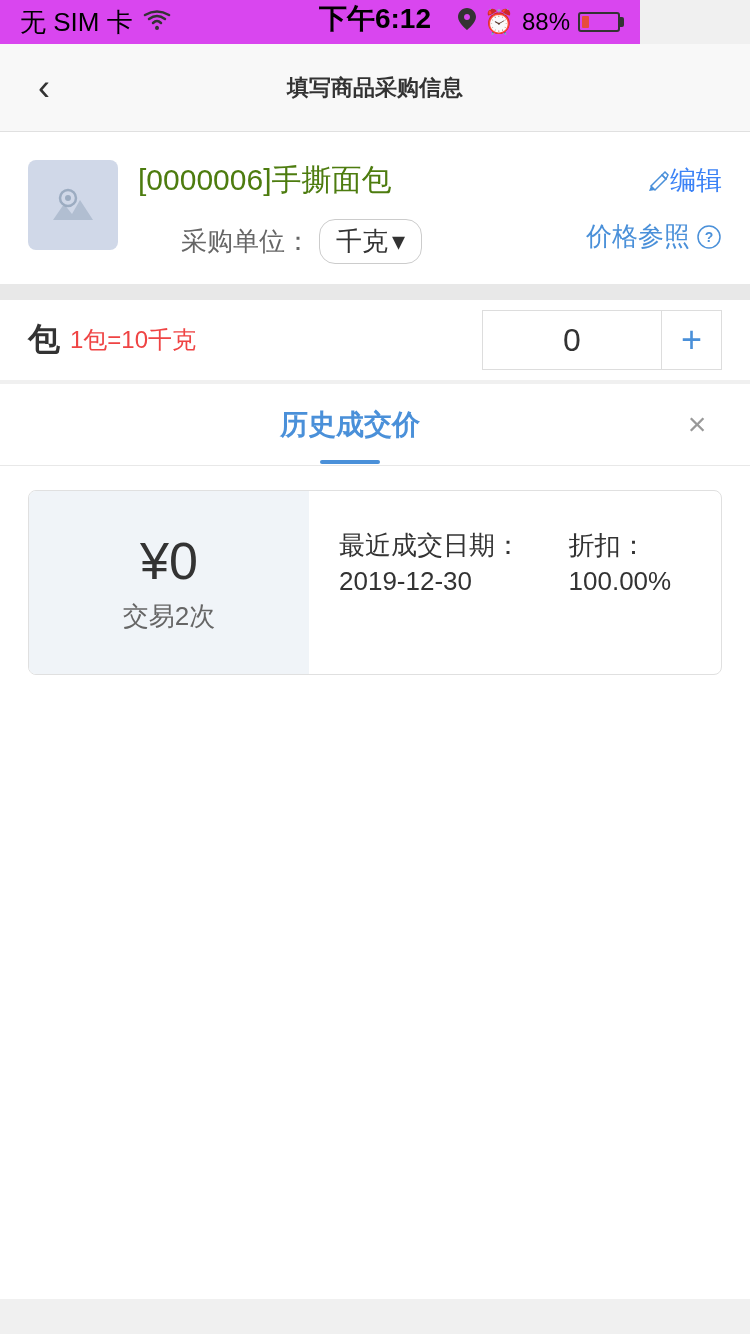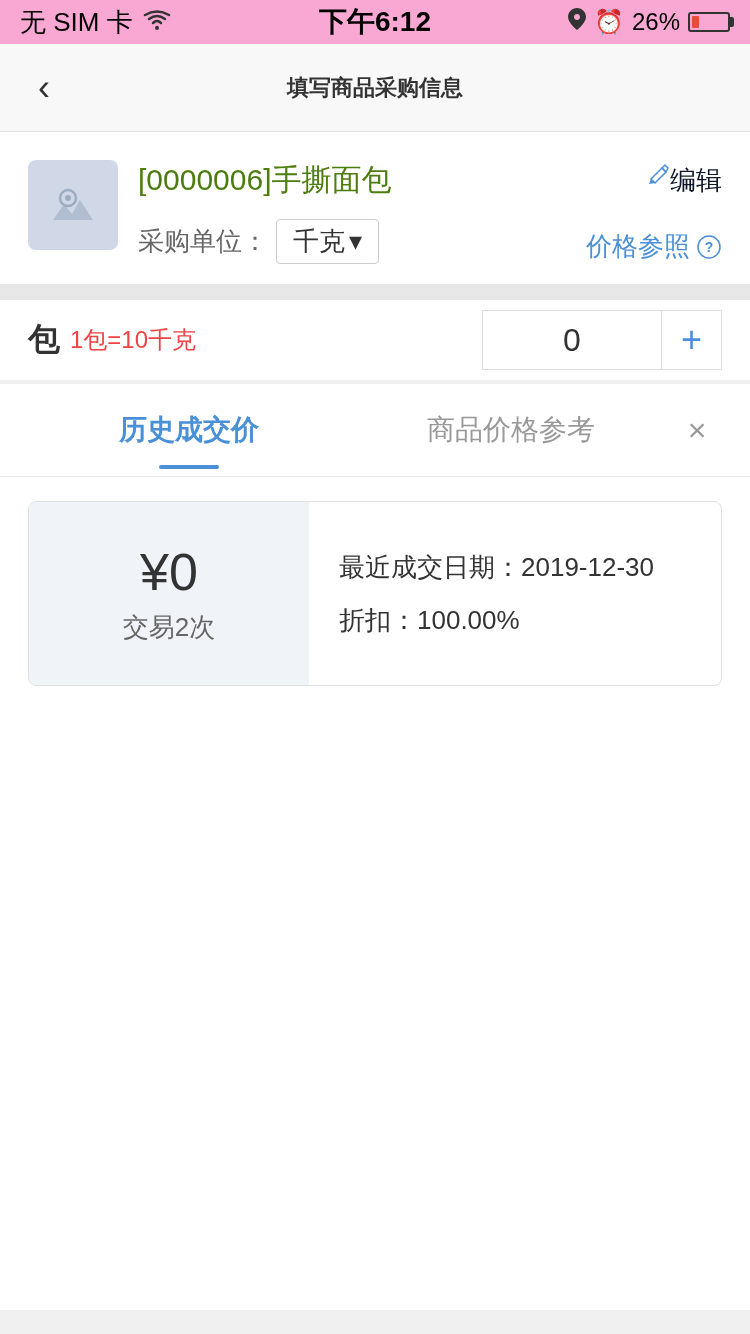--- a/index.html
+++ b/index.html
@@ -7,25 +7,24 @@
     body {
       width: 750px;
       min-height: 1334px;
       font-family: -apple-system, "PingFang SC", "Helvetica Neue", sans-serif;
       background: #f0f0f0;
       overflow-x: hidden;
     }
 
     
     .status-bar {
-      width: 750px;
+      width: 640px;
       height: 44px;
-      background: #f9a8d4;
-      display: flex;
-      align-items: center;
+      background: #d946ef;
+      display: flex;
       justify-content: space-between;
       padding: 0 20px;
       font-size: 26px;
       font-weight: 500;
     }
     .status-left {
       display: flex;
       align-items: center;
       gap: 10px;
     }
@@ -128,40 +127,42 @@
       align-items: center;
       justify-content: space-between;
       margin-bottom: 18px;
     }
     .product-name {
       font-size: 30px;
       color: #4d7c0f;
       font-weight: 500;
     }
     .edit-btn {
-      color: #0f172a;
-      font-size: 26px;
-      display: flex;
+      color: #3b82f6;
+      font-size: 26px;
+      display: flex;
+      align-items: center;
       cursor: pointer;
     }
     .product-meta {
       display: flex;
-      align-items: flex-end;
+      align-items: flex-start;
       justify-content: space-between;
+      margin-left: 43px;
     }
     .unit-label {
       font-size: 26px;
       color: #666;
       display: flex;
       align-items: center;
       gap: 8px;
     }
     .unit-select {
       border: 1px solid #ccc;
-      border-radius: 4px;
+      border-radius: 16px;
       padding: 4px 16px;
       font-size: 26px;
       color: #333;
       background: #fff;
       display: flex;
       align-items: center;
       gap: 4px;
       cursor: pointer;
     }
     .price-ref {
@@ -235,21 +236,21 @@
     .tabs-panel {
       background: #fff;
       margin-top: 4px;
     }
     .tabs-header {
       display: flex;
       align-items: center;
       border-bottom: 1px solid #e8e8e8;
       padding: 0 28px;
       position: relative;
-      height: 93px;
+      height: 82px;
     }
     .tab-item {
       flex: 1;
       text-align: center;
       font-size: 28px;
       color: #999;
       cursor: pointer;
       padding: 20px 0;
       position: relative;
     }
@@ -303,21 +304,21 @@
     }
     .history-transactions {
       font-size: 26px;
       color: #666;
       margin-top: 8px;
     }
     .history-right {
       flex: 1;
       padding: 36px 30px;
       display: flex;
-      flex-direction: column;
+      flex-direction: row;
       justify-content: center;
       gap: 16px;
     }
     .history-detail-row {
       font-size: 26px;
       color: #333;
       line-height: 1.4;
     }
 
     
@@ -344,21 +345,21 @@
     </span>
   </div>
   <div class="status-center">下午6:12</div>
   <div class="status-right">
     <span>
       <svg width="18" height="22" viewBox="0 0 18 22" fill="#333">
         <path d="M9 0 C4 0 0 4 0 9 C0 15 9 22 9 22 C9 22 18 15 18 9 C18 4 14 0 9 0 Z M9 12 C7.3 12 6 10.7 6 9 C6 7.3 7.3 6 9 6 C10.7 6 12 7.3 12 9 C12 10.7 10.7 12 9 12 Z"></path>
       </svg>
     </span>
     <span>⏰</span>
-    <span>26%</span>
+    <span>88%</span>
     <div class="battery-icon">
       <div class="battery-fill"></div>
     </div>
   </div>
 </div>
 
 <div class="nav-bar">
   <span class="nav-back">‹</span>
   <span class="nav-title">填写商品采购信息</span>
 </div>
@@ -413,21 +414,20 @@
   </div>
   <div class="quantity-controls">
     <input class="quantity-input" type="text" value="0" readonly="" style="">
     <div class="quantity-plus">+</div>
   </div>
 </div>
 
 <div class="tabs-panel">
   <div class="tabs-header">
     <div class="tab-item active">历史成交价</div>
-    <div class="tab-item">商品价格参考</div>
     <div class="tab-close">×</div>
   </div>
 
   <div class="history-card">
     <div class="history-left">
       <div class="history-price">¥0</div>
       <div class="history-transactions">交易2次</div>
     </div>
     <div class="history-right">
       <div class="history-detail-row">

